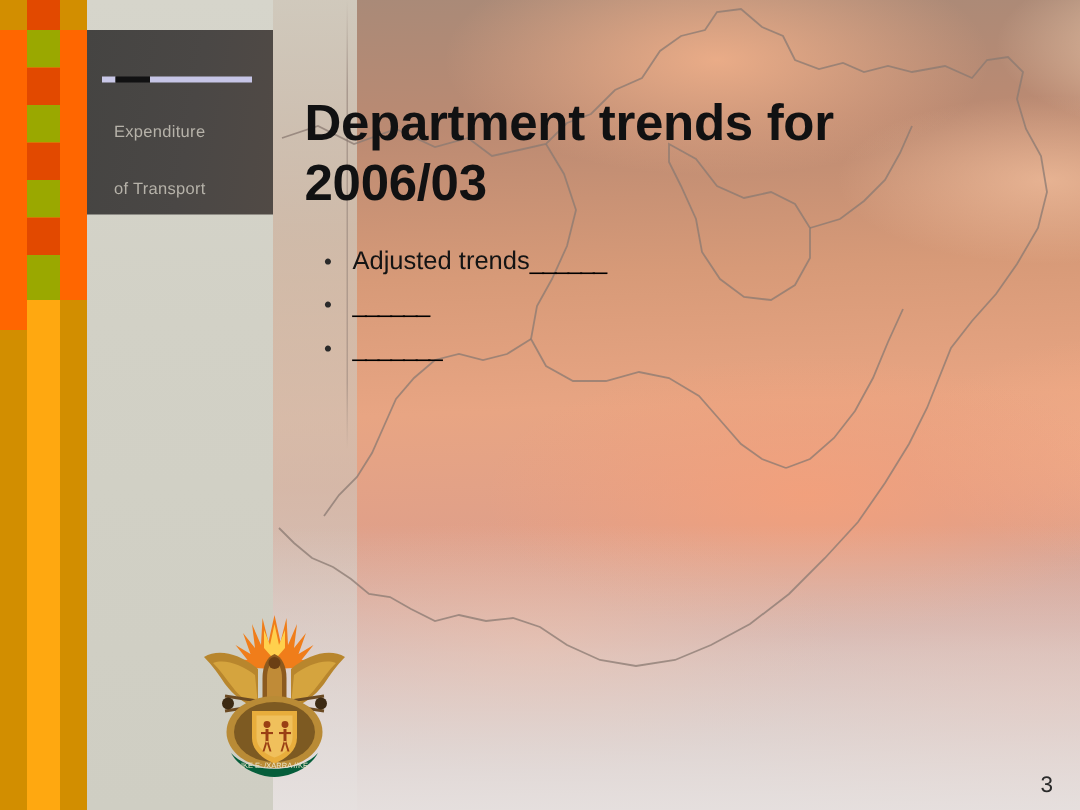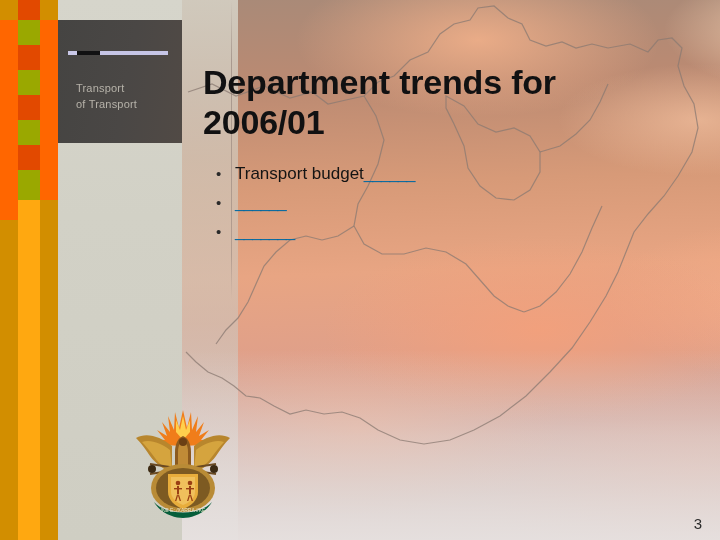--- a/index.html
+++ b/index.html
@@ -64,21 +64,21 @@
   .logo-rule .seg3{flex:1;background:#c6c5e6;}
   .dept-line{
     position:absolute;
     left:18px;
     color:#b6b2a9;
     font-size:11px;
     letter-spacing:.2px;
     white-space:nowrap;
   }
   .dept-line.l1{top:62px;}
-  .dept-line.l2{top:78px;}
+  .dept-line.l2{top:100px;}
 
   
   .stripes{position:absolute;left:0;top:0;width:58px;height:540px;}
   .stripe{position:absolute;top:0;bottom:0;}
   .s-a{left:0;width:18px;}
   .s-b{left:18px;width:22px;}
   .s-c{left:40px;width:18px;}
   .band{position:absolute;left:0;right:0;}
 
   
@@ -110,21 +110,21 @@
     white-space:nowrap;
   }
   .bullet .dot{
     width:19px;
     flex:0 0 19px;
     color:#2a2a2a;
     font-size:15px;
     line-height:1;
   }
   .bullet .fill{
-    color:#0369a1;
+    color:#000000;
     letter-spacing:-1px;
   }
 
   
   .guide{
     position:absolute;
     left:231px; top:0; width:1px; height:300px;
     background:linear-gradient(180deg, rgba(140,120,110,0) 0%, rgba(138,120,112,.55) 20%, rgba(138,120,112,.45) 85%, rgba(138,120,112,0) 100%);
   }
 
@@ -173,21 +173,21 @@
   <div class="guide"></div>
 
   <div class="plate-left"></div>
 
   <div class="logo-panel">
     <div class="logo-rule">
       <span class="seg1"></span>
       <span class="seg2"></span>
       <span class="seg3"></span>
     </div>
-    <div class="dept-line l1">Transport</div>
+    <div class="dept-line l1">Expenditure</div>
     <div class="dept-line l2">of Transport</div>
   </div>
 
   <div class="stripes">
     <div class="stripe s-a" style="background:#d28e00;">
       <div class="band" style="top:20px;height:200px;background:#ff6600;"></div>
     </div>
     <div class="stripe s-b" style="background:#ffa810;">
       <div class="band" style="top:0;height:20px;background:#e24900;"></div>
       <div class="band" style="top:20px;height:25px;background:#9aa800;"></div>
@@ -198,27 +198,27 @@
       <div class="band" style="top:145px;height:25px;background:#e24900;"></div>
       <div class="band" style="top:170px;height:30px;background:#9aa800;"></div>
     </div>
     <div class="stripe s-c" style="background:#d28e00;">
       <div class="band" style="top:20px;height:180px;background:#ff6600;"></div>
     </div>
   </div>
 
   <div class="title">
     <div>Department trends for</div>
-    <div>2006/01</div>
+    <div>2006/03</div>
   </div>
 
   <div class="bullets">
     <div class="bullet">
       <span class="dot">•</span>
-      <span>Transport budget</span>
+      <span>Adjusted trends</span>
       <span class="fill">______</span>
     </div>
     <div class="bullet">
       <span class="dot">•</span>
       <span class="fill">______</span>
     </div>
     <div class="bullet">
       <span class="dot">•</span>
       <span class="fill">_______</span>
     </div>

